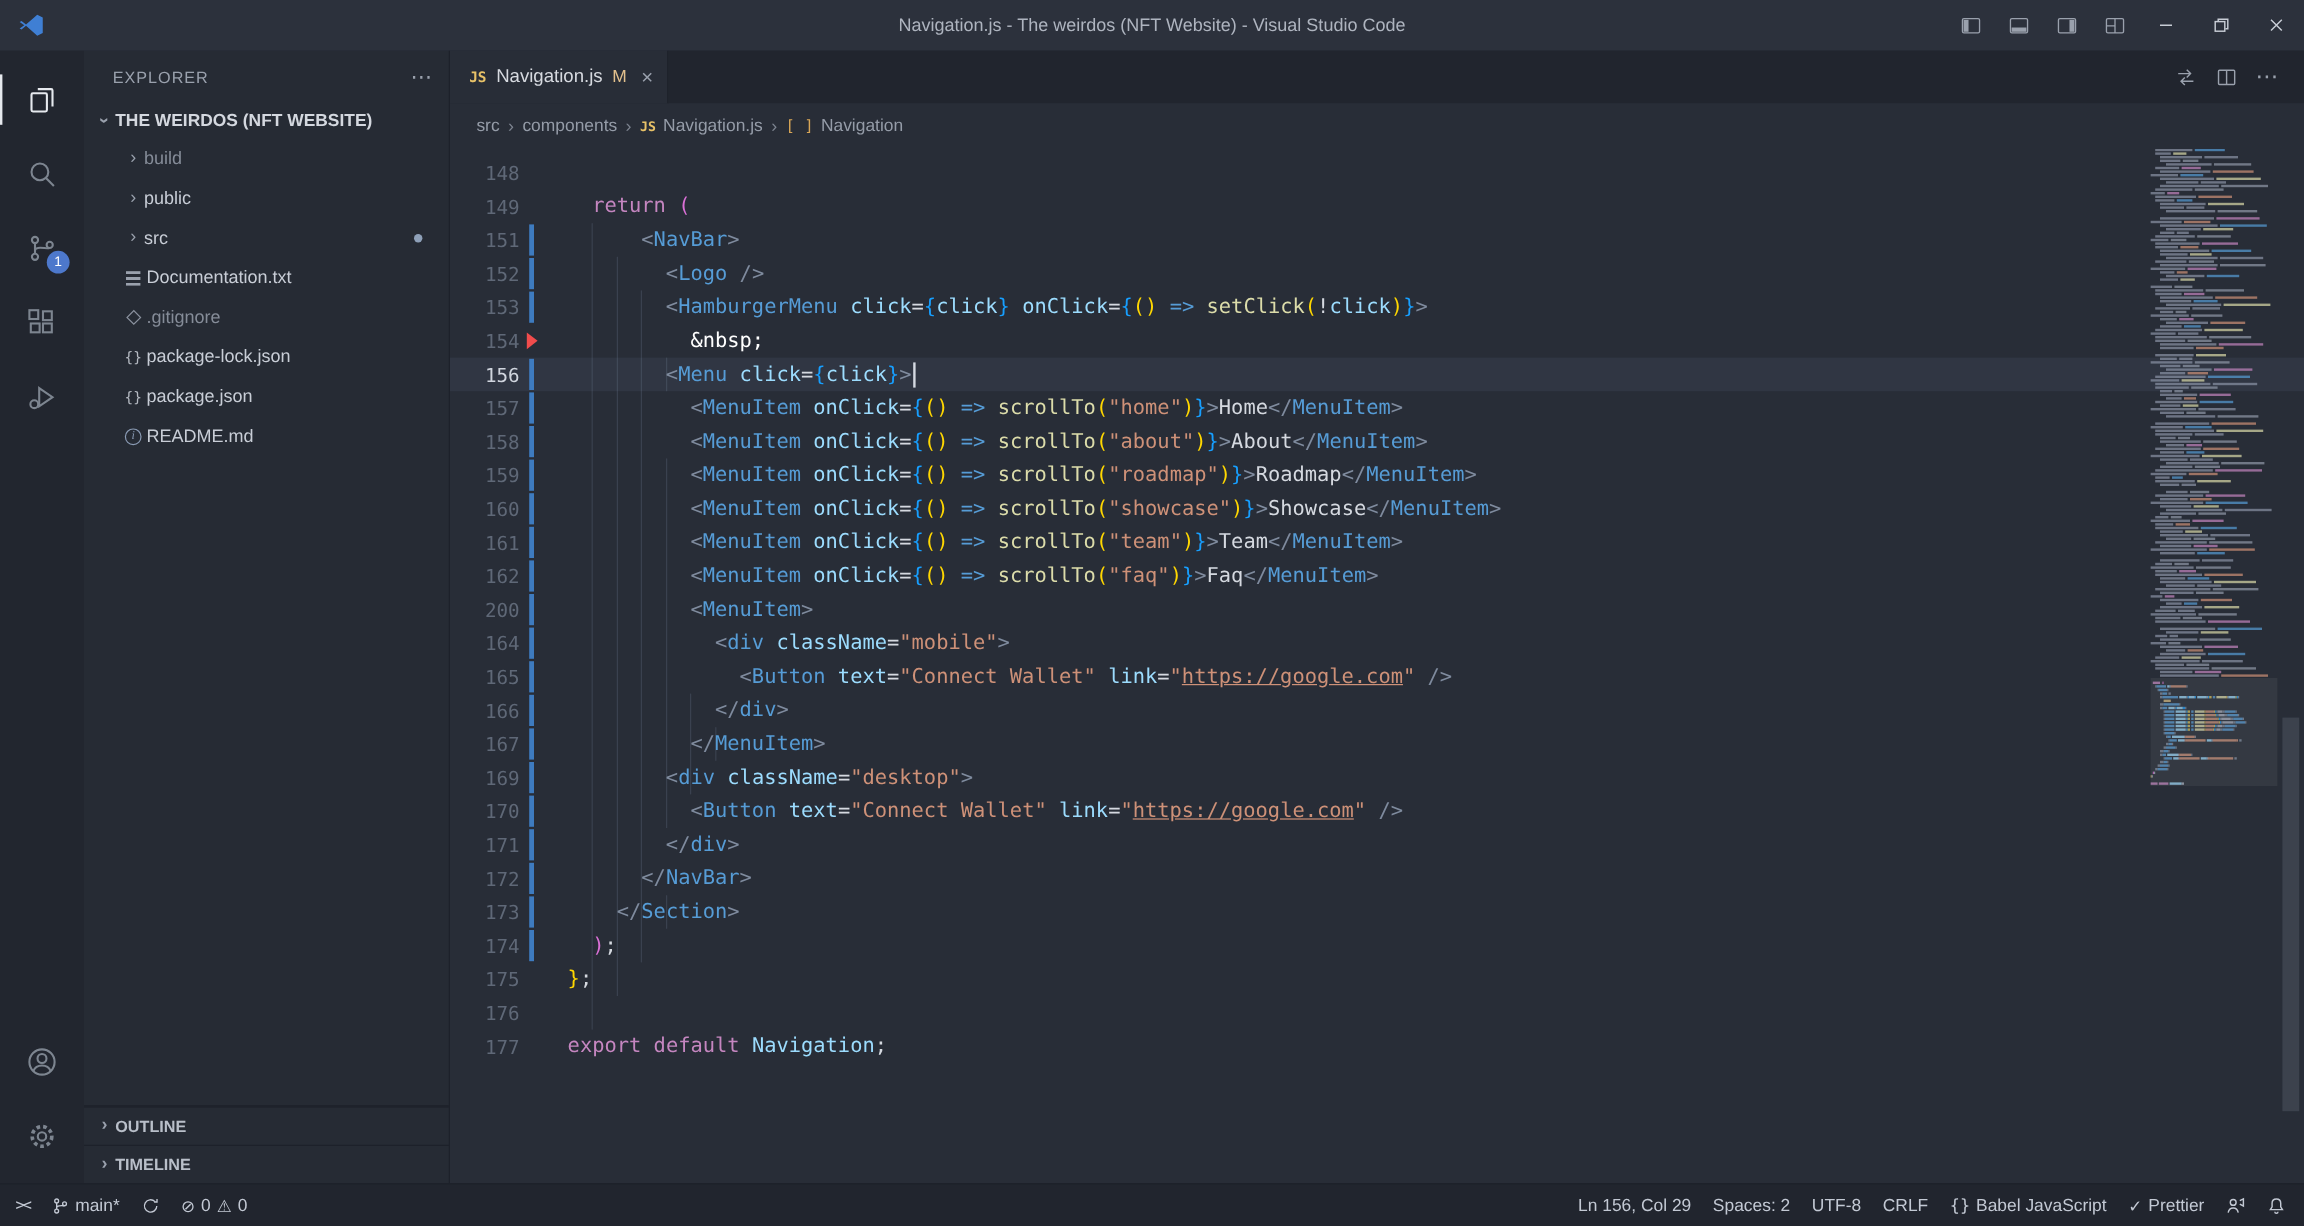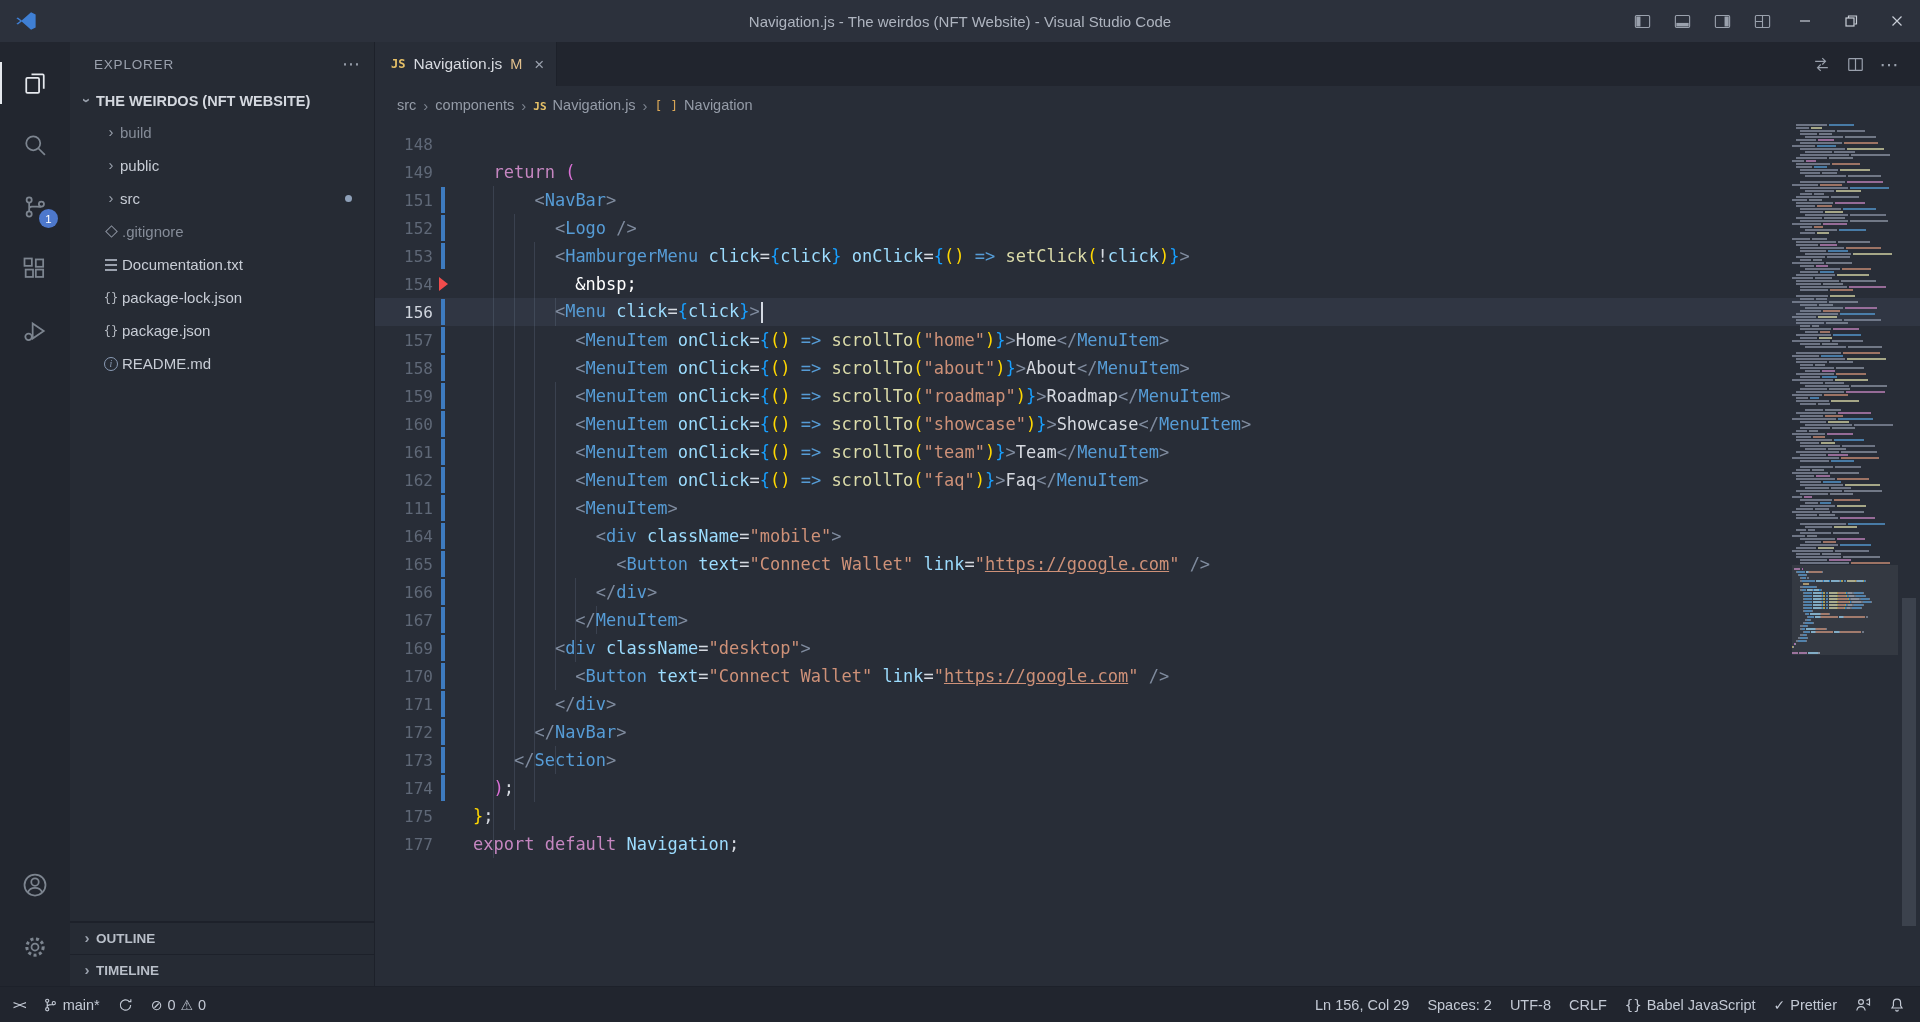--- a/index.html
+++ b/index.html
@@ -244,31 +244,31 @@
           </div>
           <div class="trow">
             <span class="chev">›</span>
             <span>public</span>
           </div>
           <div class="trow">
             <span class="chev">›</span>
             <span>src</span>
             <span class="mod-dot"></span>
           </div>
+          <div class="trow">
+            <span class="ficon">
+              <span class="i-doc"></span>
+            </span>
+            <span>Documentation.txt</span>
+          </div>
           <div class="trow dim">
             <span class="ficon">
               <span class="i-diamond"></span>
             </span>
             <span>.gitignore</span>
-          </div>
-          <div class="trow">
-            <span class="ficon">
-              <span class="i-doc"></span>
-            </span>
-            <span>Documentation.txt</span>
           </div>
           <div class="trow">
             <span class="ficon">
               <span class="i-json">{}</span>
             </span>
             <span>package-lock.json</span>
           </div>
           <div class="trow">
             <span class="ficon">
               <span class="i-json">{}</span>
@@ -346,32 +346,33 @@
             <div class="cl"><span class="ln">152</span><span class="gut"><div class="bar"></div></span><span class="ct"><span class="tk-pln">        </span><span class="tk-tp">&lt;</span><span class="tk-tag">Logo</span><span class="tk-pln"> </span><span class="tk-tp">/&gt;</span></span></div>
             <div class="cl"><span class="ln">153</span><span class="gut"><div class="bar"></div></span><span class="ct"><span class="tk-pln">        </span><span class="tk-tp">&lt;</span><span class="tk-tag">HamburgerMenu</span><span class="tk-pln"> </span><span class="tk-att">click</span><span class="tk-pln">=</span><span class="tk-b2">{</span><span class="tk-att">click</span><span class="tk-b2">}</span><span class="tk-pln"> </span><span class="tk-att">onClick</span><span class="tk-pln">=</span><span class="tk-b2">{</span><span class="tk-b0">()</span><span class="tk-pln"> </span><span class="tk-arr">=&gt;</span><span class="tk-pln"> </span><span class="tk-fn">setClick</span><span class="tk-b0">(</span><span class="tk-pln">!</span><span class="tk-att">click</span><span class="tk-b0">)</span><span class="tk-b2">}</span><span class="tk-tp">&gt;</span></span></div>
             <div class="cl"><span class="ln">154</span><span class="gut"><div class="tri"></div></span><span class="ct"><span class="tk-pln">          </span><span class="tk-ent">&amp;nbsp;</span></span></div>
             <div class="cl cur"><span class="ln">156</span><span class="gut"><div class="bar"></div></span><span class="ct"><span class="tk-pln">        </span><span class="tk-tp">&lt;</span><span class="tk-tag">Menu</span><span class="tk-pln"> </span><span class="tk-att">click</span><span class="tk-pln">=</span><span class="tk-b2">{</span><span class="tk-att">click</span><span class="tk-b2">}</span><span class="tk-tp">&gt;</span><span class="cursor"></span></span></div>
             <div class="cl"><span class="ln">157</span><span class="gut"><div class="bar"></div></span><span class="ct"><span class="tk-pln">          </span><span class="tk-tp">&lt;</span><span class="tk-tag">MenuItem</span><span class="tk-pln"> </span><span class="tk-att">onClick</span><span class="tk-pln">=</span><span class="tk-b2">{</span><span class="tk-b0">()</span><span class="tk-pln"> </span><span class="tk-arr">=&gt;</span><span class="tk-pln"> </span><span class="tk-fn">scrollTo</span><span class="tk-b0">(</span><span class="tk-str">"home"</span><span class="tk-b0">)</span><span class="tk-b2">}</span><span class="tk-tp">&gt;</span><span class="tk-txt">Home</span><span class="tk-tp">&lt;/</span><span class="tk-tag">MenuItem</span><span class="tk-tp">&gt;</span></span></div>
             <div class="cl"><span class="ln">158</span><span class="gut"><div class="bar"></div></span><span class="ct"><span class="tk-pln">          </span><span class="tk-tp">&lt;</span><span class="tk-tag">MenuItem</span><span class="tk-pln"> </span><span class="tk-att">onClick</span><span class="tk-pln">=</span><span class="tk-b2">{</span><span class="tk-b0">()</span><span class="tk-pln"> </span><span class="tk-arr">=&gt;</span><span class="tk-pln"> </span><span class="tk-fn">scrollTo</span><span class="tk-b0">(</span><span class="tk-str">"about"</span><span class="tk-b0">)</span><span class="tk-b2">}</span><span class="tk-tp">&gt;</span><span class="tk-txt">About</span><span class="tk-tp">&lt;/</span><span class="tk-tag">MenuItem</span><span class="tk-tp">&gt;</span></span></div>
             <div class="cl"><span class="ln">159</span><span class="gut"><div class="bar"></div></span><span class="ct"><span class="tk-pln">          </span><span class="tk-tp">&lt;</span><span class="tk-tag">MenuItem</span><span class="tk-pln"> </span><span class="tk-att">onClick</span><span class="tk-pln">=</span><span class="tk-b2">{</span><span class="tk-b0">()</span><span class="tk-pln"> </span><span class="tk-arr">=&gt;</span><span class="tk-pln"> </span><span class="tk-fn">scrollTo</span><span class="tk-b0">(</span><span class="tk-str">"roadmap"</span><span class="tk-b0">)</span><span class="tk-b2">}</span><span class="tk-tp">&gt;</span><span class="tk-txt">Roadmap</span><span class="tk-tp">&lt;/</span><span class="tk-tag">MenuItem</span><span class="tk-tp">&gt;</span></span></div>
             <div class="cl"><span class="ln">160</span><span class="gut"><div class="bar"></div></span><span class="ct"><span class="tk-pln">          </span><span class="tk-tp">&lt;</span><span class="tk-tag">MenuItem</span><span class="tk-pln"> </span><span class="tk-att">onClick</span><span class="tk-pln">=</span><span class="tk-b2">{</span><span class="tk-b0">()</span><span class="tk-pln"> </span><span class="tk-arr">=&gt;</span><span class="tk-pln"> </span><span class="tk-fn">scrollTo</span><span class="tk-b0">(</span><span class="tk-str">"showcase"</span><span class="tk-b0">)</span><span class="tk-b2">}</span><span class="tk-tp">&gt;</span><span class="tk-txt">Showcase</span><span class="tk-tp">&lt;/</span><span class="tk-tag">MenuItem</span><span class="tk-tp">&gt;</span></span></div>
             <div class="cl"><span class="ln">161</span><span class="gut"><div class="bar"></div></span><span class="ct"><span class="tk-pln">          </span><span class="tk-tp">&lt;</span><span class="tk-tag">MenuItem</span><span class="tk-pln"> </span><span class="tk-att">onClick</span><span class="tk-pln">=</span><span class="tk-b2">{</span><span class="tk-b0">()</span><span class="tk-pln"> </span><span class="tk-arr">=&gt;</span><span class="tk-pln"> </span><span class="tk-fn">scrollTo</span><span class="tk-b0">(</span><span class="tk-str">"team"</span><span class="tk-b0">)</span><span class="tk-b2">}</span><span class="tk-tp">&gt;</span><span class="tk-txt">Team</span><span class="tk-tp">&lt;/</span><span class="tk-tag">MenuItem</span><span class="tk-tp">&gt;</span></span></div>
             <div class="cl"><span class="ln">162</span><span class="gut"><div class="bar"></div></span><span class="ct"><span class="tk-pln">          </span><span class="tk-tp">&lt;</span><span class="tk-tag">MenuItem</span><span class="tk-pln"> </span><span class="tk-att">onClick</span><span class="tk-pln">=</span><span class="tk-b2">{</span><span class="tk-b0">()</span><span class="tk-pln"> </span><span class="tk-arr">=&gt;</span><span class="tk-pln"> </span><span class="tk-fn">scrollTo</span><span class="tk-b0">(</span><span class="tk-str">"faq"</span><span class="tk-b0">)</span><span class="tk-b2">}</span><span class="tk-tp">&gt;</span><span class="tk-txt">Faq</span><span class="tk-tp">&lt;/</span><span class="tk-tag">MenuItem</span><span class="tk-tp">&gt;</span></span></div>
-            <div class="cl"><span class="ln">111</span><span class="gut"><div class="bar"></div></span><span class="ct"><span class="tk-pln">          </span><span class="tk-tp">&lt;</span><span class="tk-tag">MenuItem</span><span class="tk-tp">&gt;</span></span></div>
+            <div class="cl"><span class="ln">200</span><span class="gut"><div class="bar"></div></span><span class="ct"><span class="tk-pln">          </span><span class="tk-tp">&lt;</span><span class="tk-tag">MenuItem</span><span class="tk-tp">&gt;</span></span></div>
             <div class="cl"><span class="ln">164</span><span class="gut"><div class="bar"></div></span><span class="ct"><span class="tk-pln">            </span><span class="tk-tp">&lt;</span><span class="tk-tag">div</span><span class="tk-pln"> </span><span class="tk-att">className</span><span class="tk-pln">=</span><span class="tk-str">"mobile"</span><span class="tk-tp">&gt;</span></span></div>
             <div class="cl"><span class="ln">165</span><span class="gut"><div class="bar"></div></span><span class="ct"><span class="tk-pln">              </span><span class="tk-tp">&lt;</span><span class="tk-tag">Button</span><span class="tk-pln"> </span><span class="tk-att">text</span><span class="tk-pln">=</span><span class="tk-str">"Connect Wallet"</span><span class="tk-pln"> </span><span class="tk-att">link</span><span class="tk-pln">=</span><span class="tk-str">"</span><span class="tk-lnk">https://google.com</span><span class="tk-str">"</span><span class="tk-pln"> </span><span class="tk-tp">/&gt;</span></span></div>
             <div class="cl"><span class="ln">166</span><span class="gut"><div class="bar"></div></span><span class="ct"><span class="tk-pln">            </span><span class="tk-tp">&lt;/</span><span class="tk-tag">div</span><span class="tk-tp">&gt;</span></span></div>
             <div class="cl"><span class="ln">167</span><span class="gut"><div class="bar"></div></span><span class="ct"><span class="tk-pln">          </span><span class="tk-tp">&lt;/</span><span class="tk-tag">MenuItem</span><span class="tk-tp">&gt;</span></span></div>
             <div class="cl"><span class="ln">169</span><span class="gut"><div class="bar"></div></span><span class="ct"><span class="tk-pln">        </span><span class="tk-tp">&lt;</span><span class="tk-tag">div</span><span class="tk-pln"> </span><span class="tk-att">className</span><span class="tk-pln">=</span><span class="tk-str">"desktop"</span><span class="tk-tp">&gt;</span></span></div>
             <div class="cl"><span class="ln">170</span><span class="gut"><div class="bar"></div></span><span class="ct"><span class="tk-pln">          </span><span class="tk-tp">&lt;</span><span class="tk-tag">Button</span><span class="tk-pln"> </span><span class="tk-att">text</span><span class="tk-pln">=</span><span class="tk-str">"Connect Wallet"</span><span class="tk-pln"> </span><span class="tk-att">link</span><span class="tk-pln">=</span><span class="tk-str">"</span><span class="tk-lnk">https://google.com</span><span class="tk-str">"</span><span class="tk-pln"> </span><span class="tk-tp">/&gt;</span></span></div>
             <div class="cl"><span class="ln">171</span><span class="gut"><div class="bar"></div></span><span class="ct"><span class="tk-pln">        </span><span class="tk-tp">&lt;/</span><span class="tk-tag">div</span><span class="tk-tp">&gt;</span></span></div>
             <div class="cl"><span class="ln">172</span><span class="gut"><div class="bar"></div></span><span class="ct"><span class="tk-pln">      </span><span class="tk-tp">&lt;/</span><span class="tk-tag">NavBar</span><span class="tk-tp">&gt;</span></span></div>
             <div class="cl"><span class="ln">173</span><span class="gut"><div class="bar"></div></span><span class="ct"><span class="tk-pln">    </span><span class="tk-tp">&lt;/</span><span class="tk-tag">Section</span><span class="tk-tp">&gt;</span></span></div>
             <div class="cl"><span class="ln">174</span><span class="gut"><div class="bar"></div></span><span class="ct"><span class="tk-pln">  </span><span class="tk-b1">)</span><span class="tk-pln">;</span></span></div>
             <div class="cl"><span class="ln">175</span><span class="gut"></span><span class="ct"><span class="tk-b0">}</span><span class="tk-pln">;</span></span></div>
+            <div class="cl"><span class="ln">176</span><span class="gut"></span><span class="ct"></span></div>
             <div class="cl"><span class="ln">177</span><span class="gut"></span><span class="ct"><span class="tk-kw">export</span><span class="tk-pln"> </span><span class="tk-kw">default</span><span class="tk-pln"> </span><span class="tk-att">Navigation</span><span class="tk-pln">;</span></span></div>
           </div>
         <div class="minimap" id="minimap">
             <div class="mrow">
               <span class="mspc" style="width: 4.24px;"></span>
               <span class="mseg" style="width: 30.899px; background: rgb(138, 147, 165);"></span>
               <span class="mspc" style="width: 2px;"></span>
               <span class="mseg" style="width: 25.281px; background: rgb(86, 156, 214);"></span>
             </div>
             <div class="mrow">

